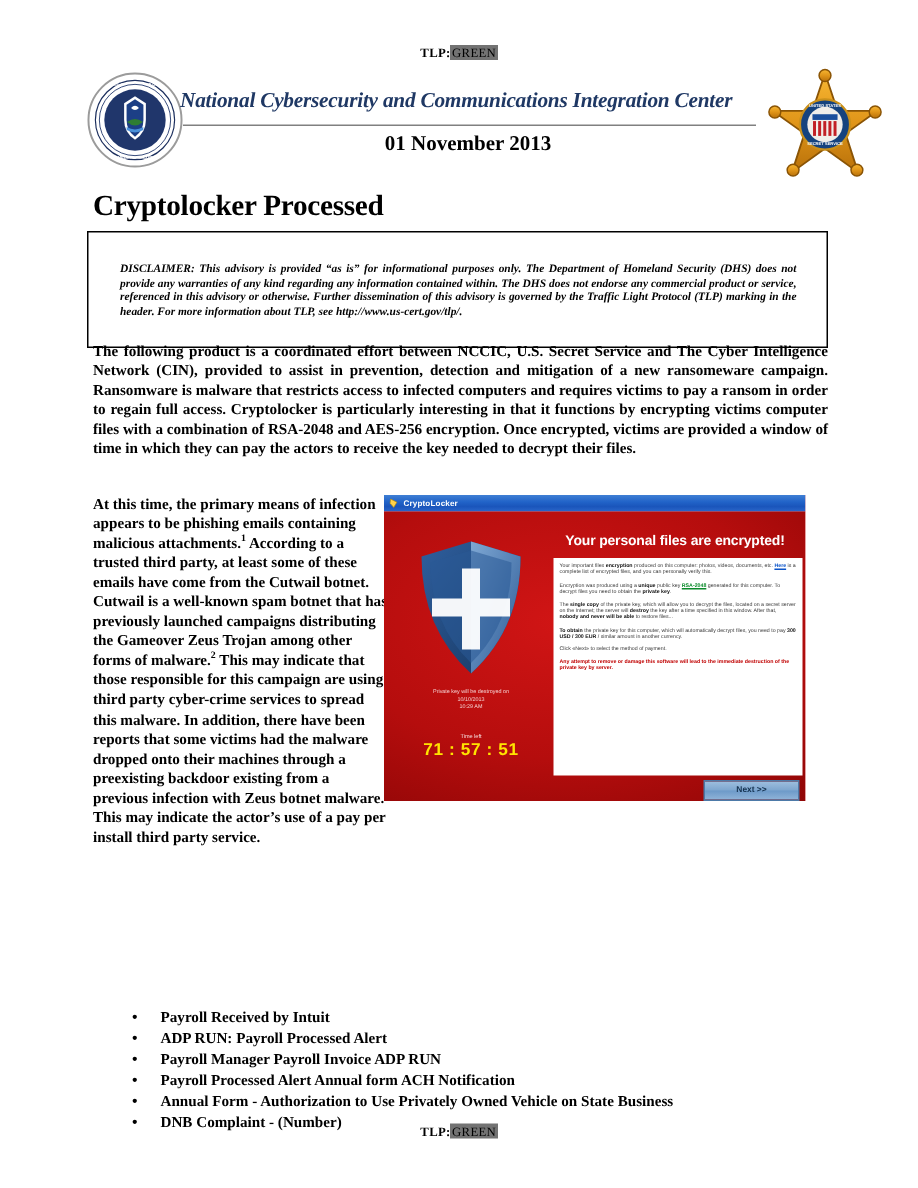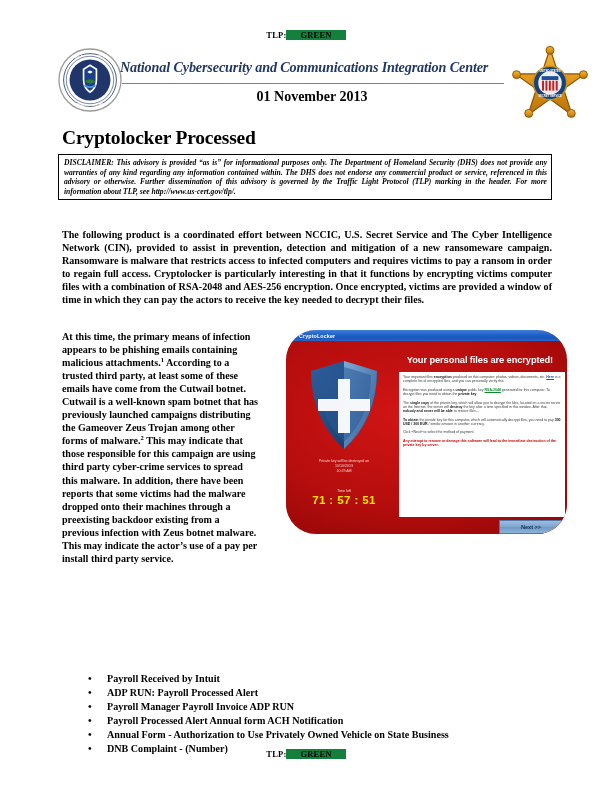--- a/index.html
+++ b/index.html
@@ -29,24 +29,24 @@
     text-align: center;
     font-family: "Liberation Serif", serif;
     font-size: 8.5px;
     font-weight: bold;
     letter-spacing: 0.2px;
   }
   .tlp-top { top: 30px; }
   .tlp-bottom { top: 749px; }
   .tlp-label { color: #000; }
   .tlp-value {
-    background: #15803d;
+    background: #737373;
     color: #000;
-    padding: 0 14px;
-    font-weight: bold;
+    padding: 0 1px;
+    font-weight: normal;
   }
 
   
   .header {
     position: absolute;
     top: 45px;
     left: 0;
     width: 584px;
     height: 70px;
   }
@@ -112,21 +112,21 @@
   .disclaimer {
     position: absolute;
     left: 58px;
     top: 154px;
     width: 494px;
     border: 1.1px solid #000;
     box-sizing: border-box;
     padding: 3px 4px 3px 5px;
   }
   .disclaimer p {
-    margin: 0;
+    margin: 16px;
     font-family: "Liberation Serif", serif;
     font-style: italic;
     font-weight: bold;
     font-size: 7.6px;
     line-height: 9.6px;
     text-align: justify;
     color: #000;
   }
   .disclaimer .lead { font-weight: bold; }
 
@@ -195,28 +195,27 @@
     content: "\2022";
     position: absolute;
     left: 2px;
     top: -0.5px;
     font-size: 10.5px;
   }
 
   
   .cl-window {
     position: absolute;
-    left: 286px;
+    left: 256px;
     top: 330px;
     width: 281px;
     height: 204px;
     background: #fca5a5;
     box-sizing: border-box;
     overflow: hidden;
-    border-radius: 30px;
   }
   .cl-titlebar {
     position: absolute;
     left: 0; top: 0;
     width: 281px;
     height: 11px;
     background: linear-gradient(180deg,#3f7fd4 0%,#2163c8 42%,#1a55bb 70%,#2a66c9 100%);
     display: flex;
     align-items: center;
     padding-left: 3px;

